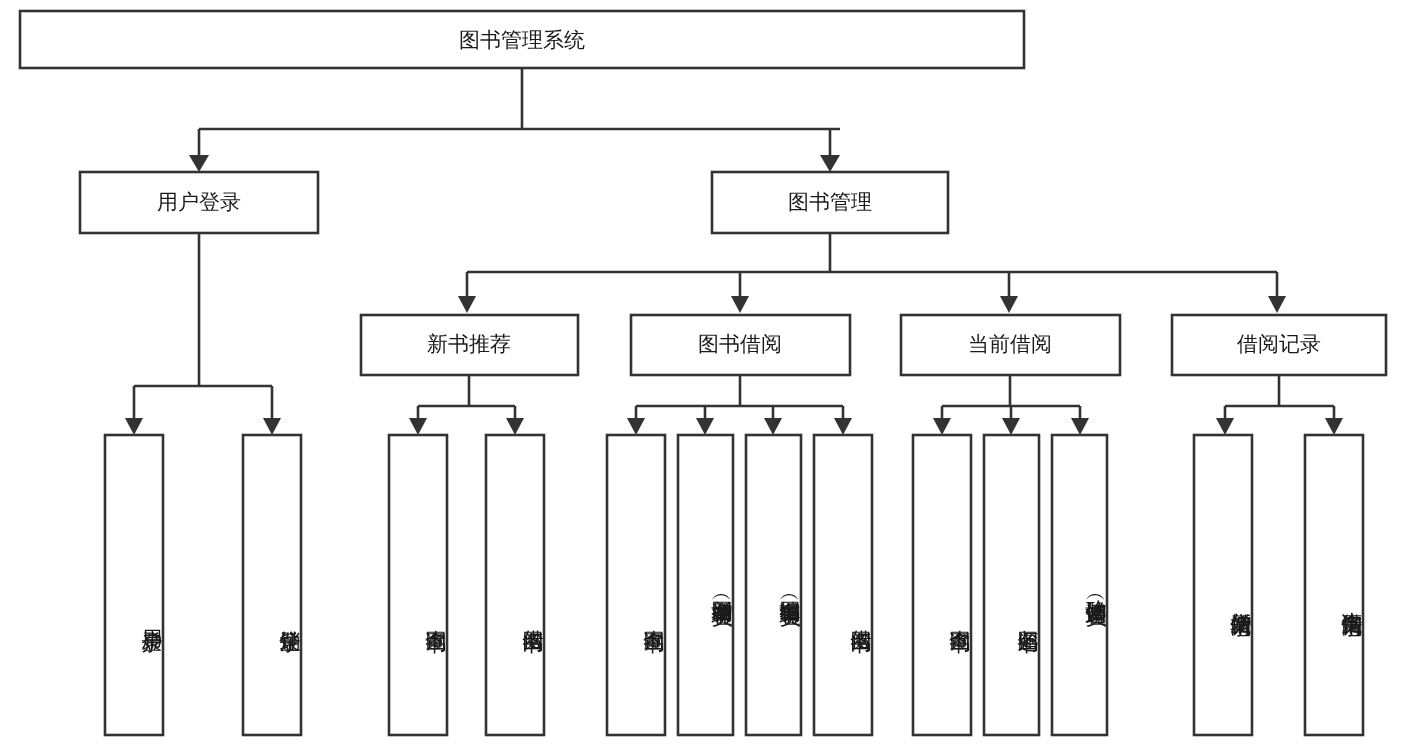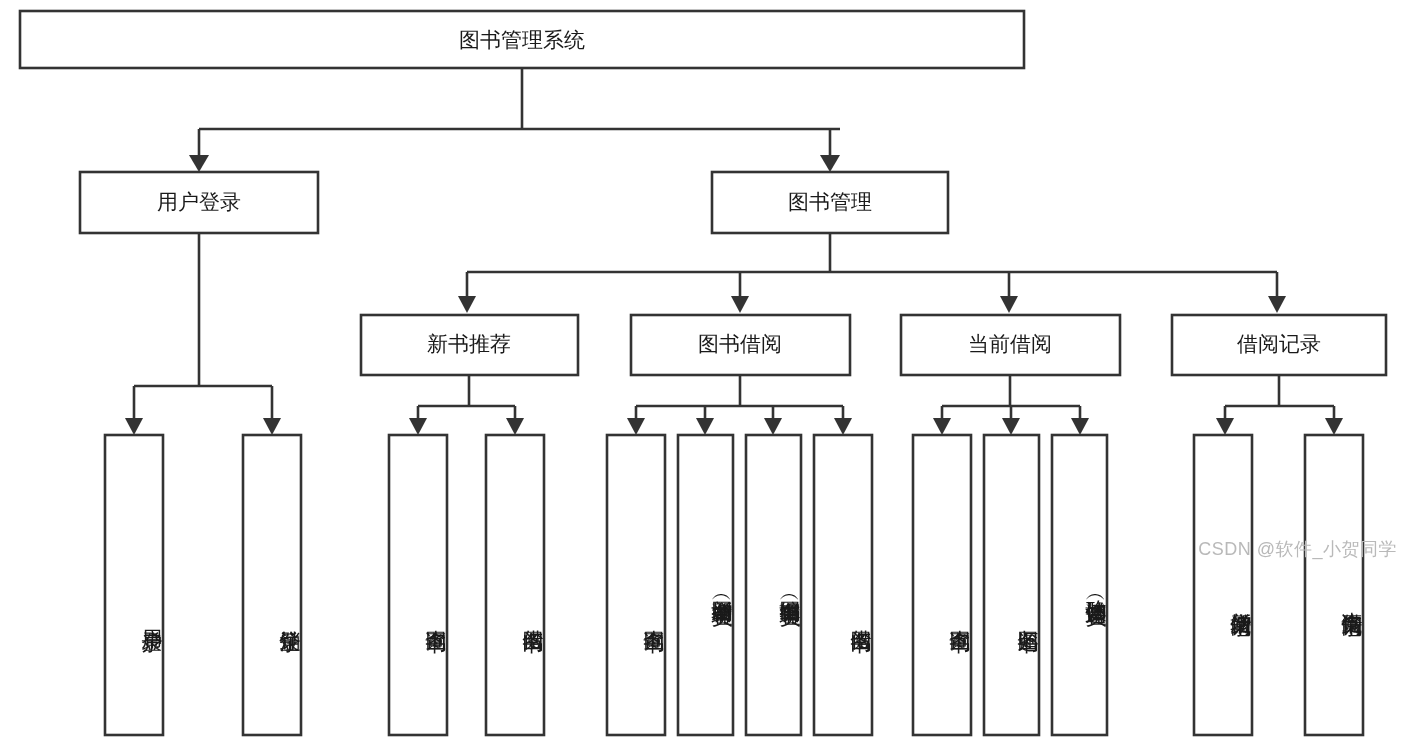--- a/index.html
+++ b/index.html
@@ -209,15 +209,14 @@
   <div class="vlabel-holder" style="left:746px; top:444px; width:55px; height:286px;">编辑图书（管理员）</div>
   <div class="vlabel-holder" style="left:814px; top:500px; width:58px; height:230px;">借阅图书</div>
 
   <div class="vlabel-holder" style="left:913px; top:500px; width:58px; height:230px;">查询图书</div>
   <div class="vlabel-holder" style="left:984px; top:500px; width:55px; height:230px;">归还图书</div>
   <div class="vlabel-holder" style="left:1052px; top:444px; width:55px; height:286px;">确认归还（管理员）</div>
 
   <div class="vlabel-holder" style="left:1194px; top:466px; width:58px; height:264px;">新增借阅记录</div>
   <div class="vlabel-holder" style="left:1305px; top:466px; width:58px; height:264px;">查询借阅记录</div>
 
-  <div class="watermark">CSDN @软件_小贺同学</div>
 
 </div>
 
 </body></html>

